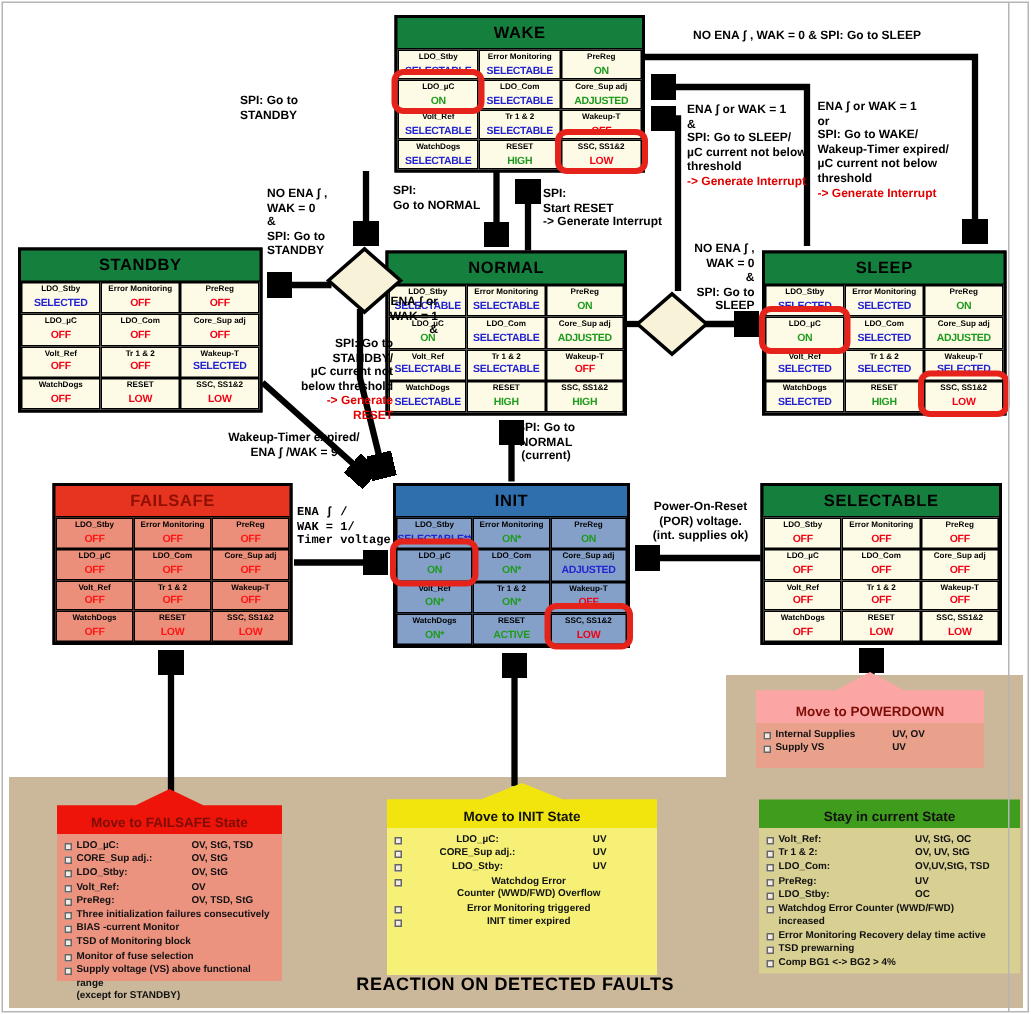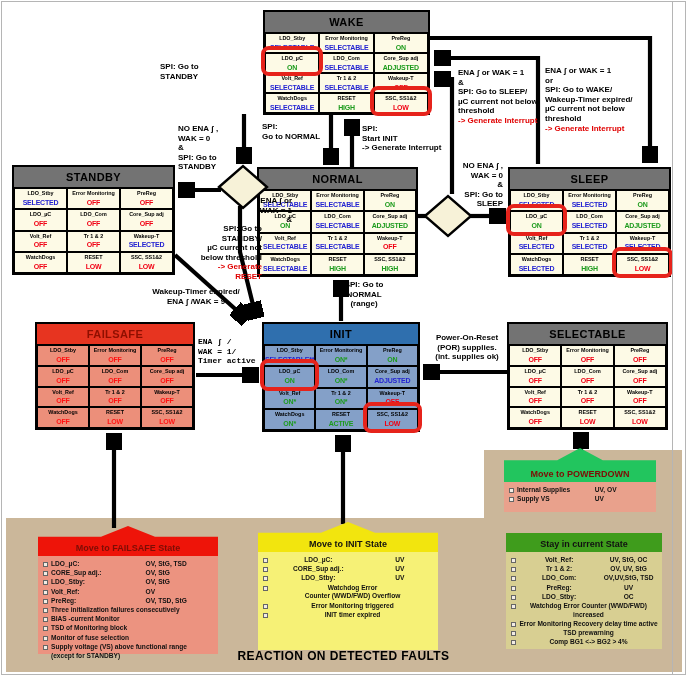--- a/index.html
+++ b/index.html
@@ -14,21 +14,21 @@
   .state .hdr{height:20px;display:flex;align-items:center;justify-content:center;
               font-size:11px;font-weight:bold;color:#000;letter-spacing:.4px;
               border-bottom:1px solid #000;}
   .state .grid{position:absolute;top:21px;left:0;right:0;bottom:0;display:grid;
                grid-template-columns:1fr 1fr 1fr;grid-auto-rows:1fr;}
   .cell{position:relative;border:1px solid #000;box-sizing:border-box;text-align:center;
         padding-top:1px;overflow:visible;}
   .cell .lbl{font-size:5.4px;font-weight:bold;color:#000;white-space:nowrap;line-height:1.45;}
   .cell .val{font-size:7px;font-weight:bold;white-space:nowrap;letter-spacing:-.2px;line-height:1.3;}
   .val.b{color:#2323d2}.val.g{color:#1d9b1d}.val.r{color:#f10014}
-  .cream .hdr{background:#737373}.cream .cell{background:#fdfae6}
+  .cream .hdr{background:#15803d}.cream .cell{background:#fdfae6}
   .fs .hdr{background:#e73420;color:#8f0f00}.fs .cell{background:#ec8f7a}.fs .val{color:#ff1414}
   .init .hdr{background:#2f6fae}.init .cell{background:#84a0c8}
   .hl{position:absolute;top:-8px;bottom:-4px;left:-5px;right:-5px;border:4px solid #e6231b;
       border-radius:8px;pointer-events:none;z-index:6;}
 
   
   .tl{position:absolute;font-size:8px;font-weight:bold;color:#000;line-height:1.2;z-index:4;}
   .tl .red{color:#e00000;}
   .ra{text-align:right}.ca{text-align:center}
 
@@ -48,21 +48,21 @@
   .co-row::before{content:"";flex:0 0 3px;height:3px;border:1px solid #666;background:#f2ece4;
                   margin:2px 3px 0 0;}
   .co-k{flex:1 1 auto;white-space:pre-line;}
   .co-v{flex:0 0 40%;}
   .c-fs .co-title{background:#ee1409;color:#7e0d05;height:30px;}
   .c-fs .co-body{background:#ec9380;}
   .c-init .co-title{background:#f2e50e;color:#111;height:30px;}
   .c-init .co-body{background:#f6f176;}
   .c-stay .co-title{background:#3f9c1c;color:#111;height:19px;}
   .c-stay .co-body{background:#d8cf92;}
-  .c-pd .co-title{background:#22c55e;color:#7e0d05;height:34px;}
+  .c-pd .co-title{background:#fca5a5;color:#7e0d05;height:34px;}
   .c-pd .co-body{background:#e9a18c;}
 
   .bottom-title{position:absolute;left:0;top:649px;width:687px;text-align:center;
                 font-size:12px;font-weight:bold;color:#000;letter-spacing:.4px;z-index:5;}
 </style>
 </head>
 <body>
 
 <div class="canvas">
 
@@ -467,20 +467,23 @@
           <div class="lbl">RESET</div>
           <div class="val r">LOW</div>
         </div>
         <div class="cell">
           <div class="lbl">SSC, SS1&amp;2</div>
           <div class="val r">LOW</div>
         </div>
       </div>
   </div>
 
+  <div class="tl ca" style="left:432px;top:19px;width:212px;">
+      <div>NO ENA ʃ , WAK = 0 &amp; SPI: Go to SLEEP</div>
+    </div>
   <div class="tl" style="left:545px;top:66px;width:128px;">
       <div>ENA ʃ  or WAK = 1</div>
       <div>or</div>
       <div>SPI: Go to WAKE/</div>
       <div>Wakeup-Timer expired/</div>
       <div>µC current  not below</div>
       <div>threshold</div>
       <div class="red">-&gt; Generate Interrupt</div>
     </div>
   <div class="tl" style="left:458px;top:68px;width:82px;">
@@ -501,21 +504,21 @@
       <div>&amp;</div>
       <div>SPI: Go to</div>
       <div>STANDBY</div>
     </div>
   <div class="tl" style="left:262px;top:122px;width:70px;">
       <div>SPI:</div>
       <div>Go to NORMAL</div>
     </div>
   <div class="tl" style="left:362px;top:124px;width:95px;">
       <div>SPI:</div>
-      <div>Start INIT</div>
+      <div>Start RESET</div>
       <div>-&gt; Generate Interrupt</div>
     </div>
   <div class="tl ra" style="left:432px;top:161px;width:71px;">
       <div>NO ENA ʃ ,</div>
       <div>WAK = 0</div>
       <div>&amp;</div>
       <div>SPI: Go to</div>
       <div>SLEEP</div>
     </div>
   <div class="tl ra" style="left:232px;top:196px;width:60px;">
@@ -531,34 +534,34 @@
       <div class="red">-&gt; Generate</div>
       <div class="red">RESET</div>
     </div>
   <div class="tl ca" style="left:112px;top:287px;width:168px;">
       <div>Wakeup-Timer expired/</div>
       <div>ENA ʃ  /WAK = 9</div>
     </div>
   <div class="tl ca" style="left:334px;top:280px;width:60px;">
       <div>SPI: Go to</div>
       <div>NORMAL</div>
-      <div>(range)</div>
+      <div>(current)</div>
     </div>
   <div class="tl" style="left:198px;top:337px;width:70px;font-family:Liberation Mono, monospace;">
       <div>ENA ʃ  /</div>
       <div>WAK = 1/</div>
-      <div>Timer active</div>
+      <div>Timer voltage</div>
     </div>
   <div class="tl ca" style="left:426px;top:333px;width:82px;">
       <div>Power-On-Reset</div>
-      <div>(POR) supplies.</div>
+      <div>(POR) voltage.</div>
       <div>(int. supplies ok)</div>
     </div>
 
-  <div class="callout c-fs" style="left:38px;top:526px;width:180px;">
+  <div class="callout c-fs" style="left:38px;top:526px;width:150px;">
     <div class="co-title peak">Move to FAILSAFE State</div>
     <div class="co-body" style="height:98px;">
         <div class="co-row">
           <span class="co-k">LDO_µC:</span>
           <span class="co-v">OV, StG, TSD</span>
         </div>
         <div class="co-row">
           <span class="co-k">CORE_Sup adj.:</span>
           <span class="co-v">OV, StG</span>
         </div>
@@ -612,21 +615,21 @@
 Counter (WWD/FWD) Overflow</span>
         </div>
         <div class="co-row">
           <span class="co-k">Error Monitoring triggered</span>
         </div>
         <div class="co-row">
           <span class="co-k">INIT timer expired</span>
         </div>
       </div>
   </div>
-  <div class="callout c-stay" style="left:506px;top:533px;width:156px;text-align:center;">
+  <div class="callout c-stay" style="left:506px;top:533px;width:174px;">
     <div class="co-title">Stay in current State</div>
     <div class="co-body" style="height:97px;">
         <div class="co-row">
           <span class="co-k">Volt_Ref:</span>
           <span class="co-v">UV, StG, OC</span>
         </div>
         <div class="co-row">
           <span class="co-k">Tr 1 &amp; 2:</span>
           <span class="co-v">OV, UV, StG</span>
         </div>

